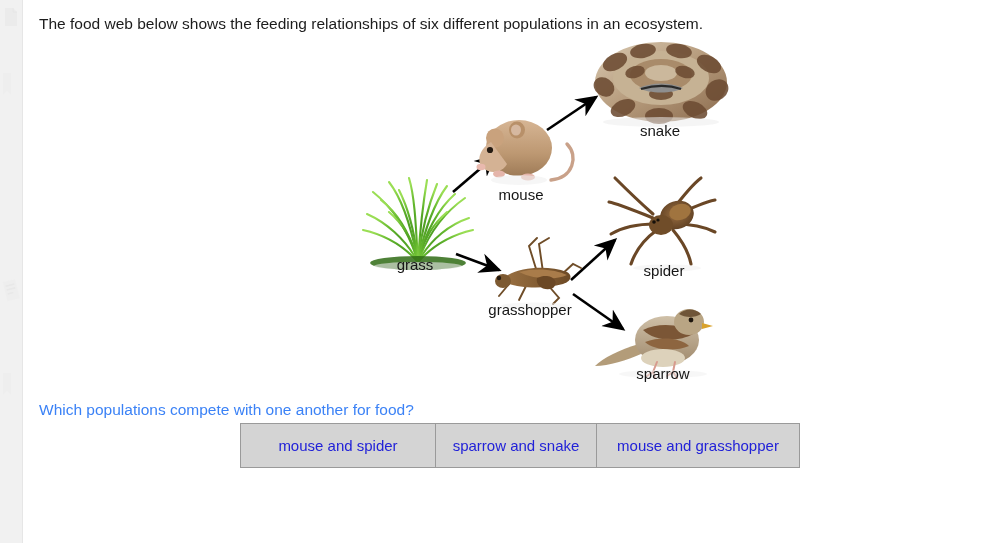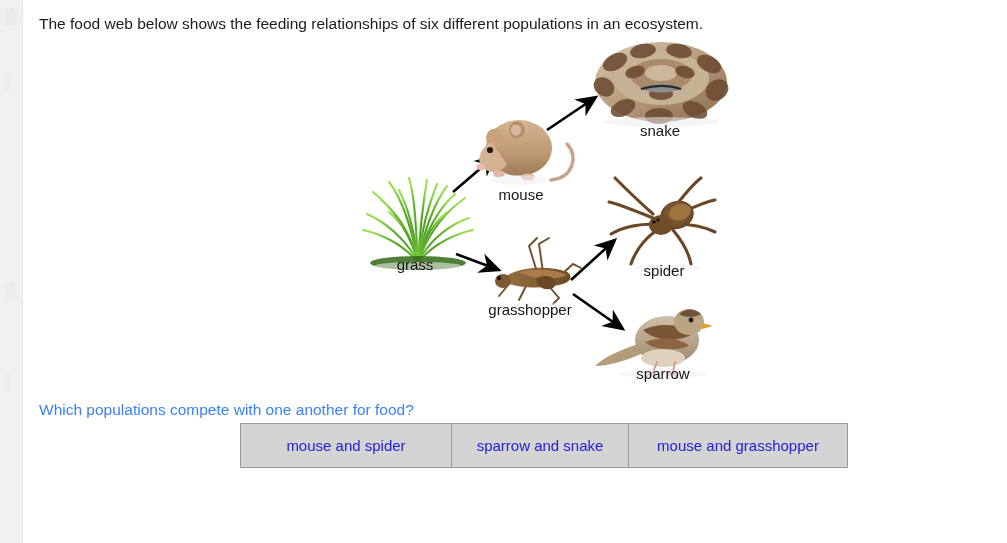--- a/index.html
+++ b/index.html
@@ -86,21 +86,21 @@
   }
   #options-table td {
     background: #d4d4d4;
     border: 1px solid #9a9a9a;
     color: #2222d8;
     font-size: 15px;
     font-family: "Liberation Sans", sans-serif;
     text-align: center;
     vertical-align: middle;
     height: 43px;
-    padding: 0 18px;
+    padding: 0 10px;
     white-space: nowrap;
     cursor: pointer;
   }
   #options-table td.col0 { width: 174px; }
   #options-table td.col1 { width: 140px; }
   #options-table td.col2 { width: 182px; }
 </style>
 </head>
 <body>
 

